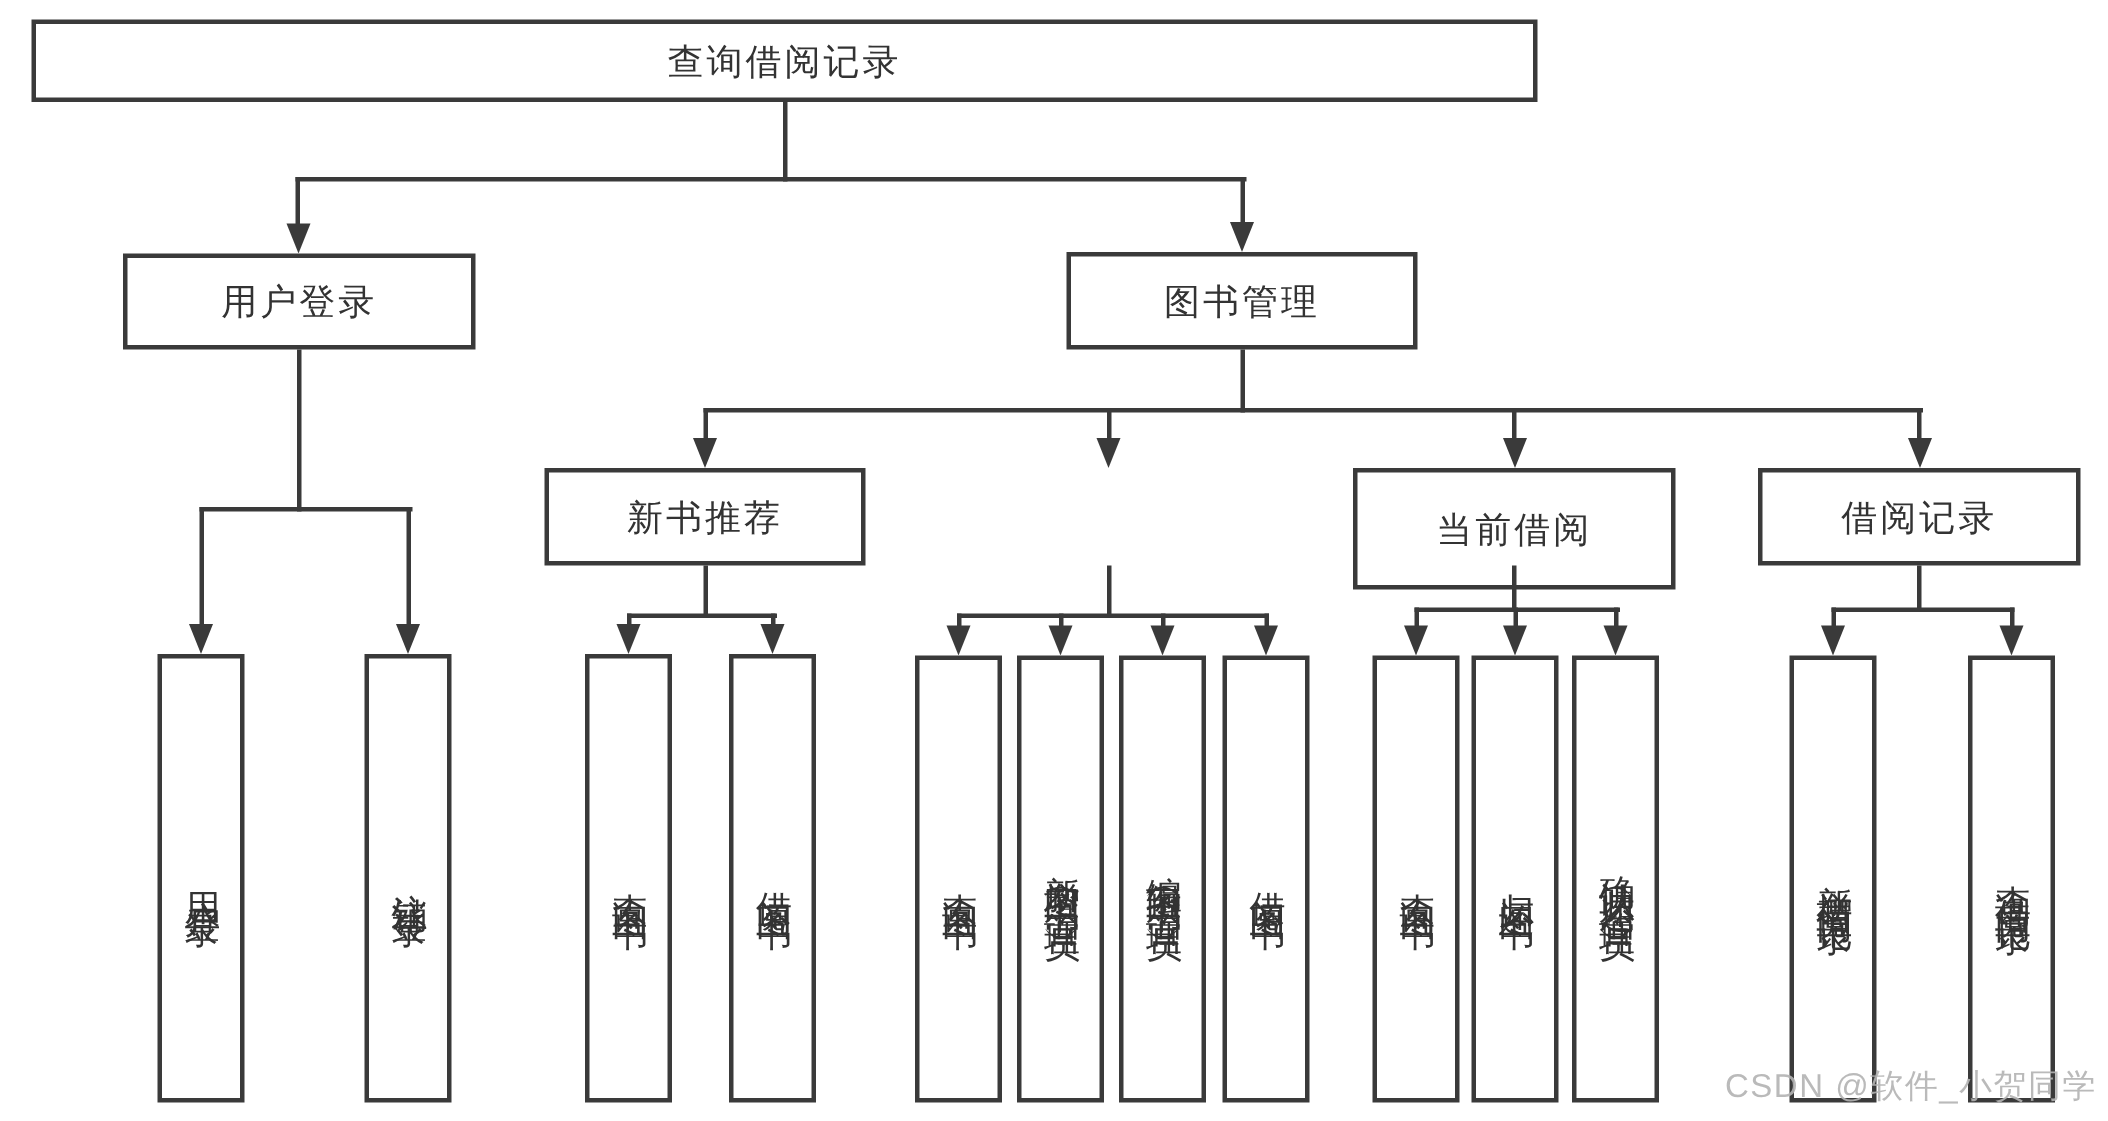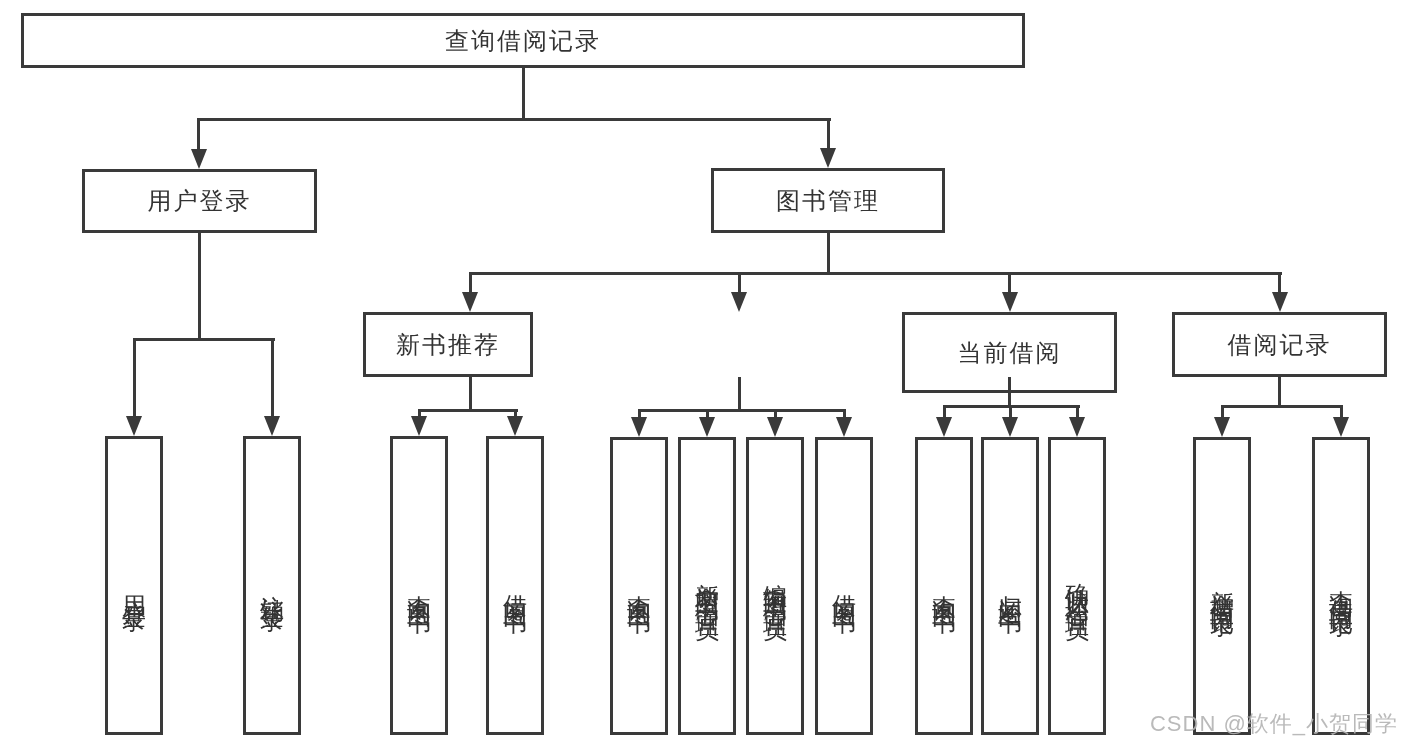--- a/index.html
+++ b/index.html
@@ -74,21 +74,21 @@
   <div class="line" style="left:468.5px;top:272px;width:813px;height:3px"></div>
   <div class="line" style="left:468.5px;top:272px;width:3px;height:23px"></div>
   <div class="ah" style="left:462px;top:292px"></div>
   <div class="line" style="left:737.5px;top:272px;width:3px;height:23px"></div>
   <div class="ah" style="left:731px;top:292px"></div>
   <div class="line" style="left:1008px;top:272px;width:3px;height:23px"></div>
   <div class="ah" style="left:1001.5px;top:292px"></div>
   <div class="line" style="left:1278px;top:272px;width:3px;height:23px"></div>
   <div class="ah" style="left:1271.5px;top:292px"></div>
 
-  <div class="node" style="left:363px;top:312px;width:170px;height:65px">新书推荐</div>
+  <div class="node" style="left:363px;top:312px;width:214px;height:65px">新书推荐</div>
   <div class="node" style="left:902px;top:312px;width:215px;height:81px">当前借阅</div>
   <div class="node" style="left:1172px;top:312px;width:215px;height:65px">借阅记录</div>
 
   <div class="line" style="left:468.5px;top:377px;width:3px;height:35px"></div>
   <div class="line" style="left:417.5px;top:409px;width:100px;height:3px"></div>
   <div class="line" style="left:417.5px;top:409px;width:3px;height:10px"></div>
   <div class="ah" style="left:411px;top:416px"></div>
   <div class="line" style="left:513.5px;top:409px;width:3px;height:10px"></div>
   <div class="ah" style="left:507px;top:416px"></div>
 

